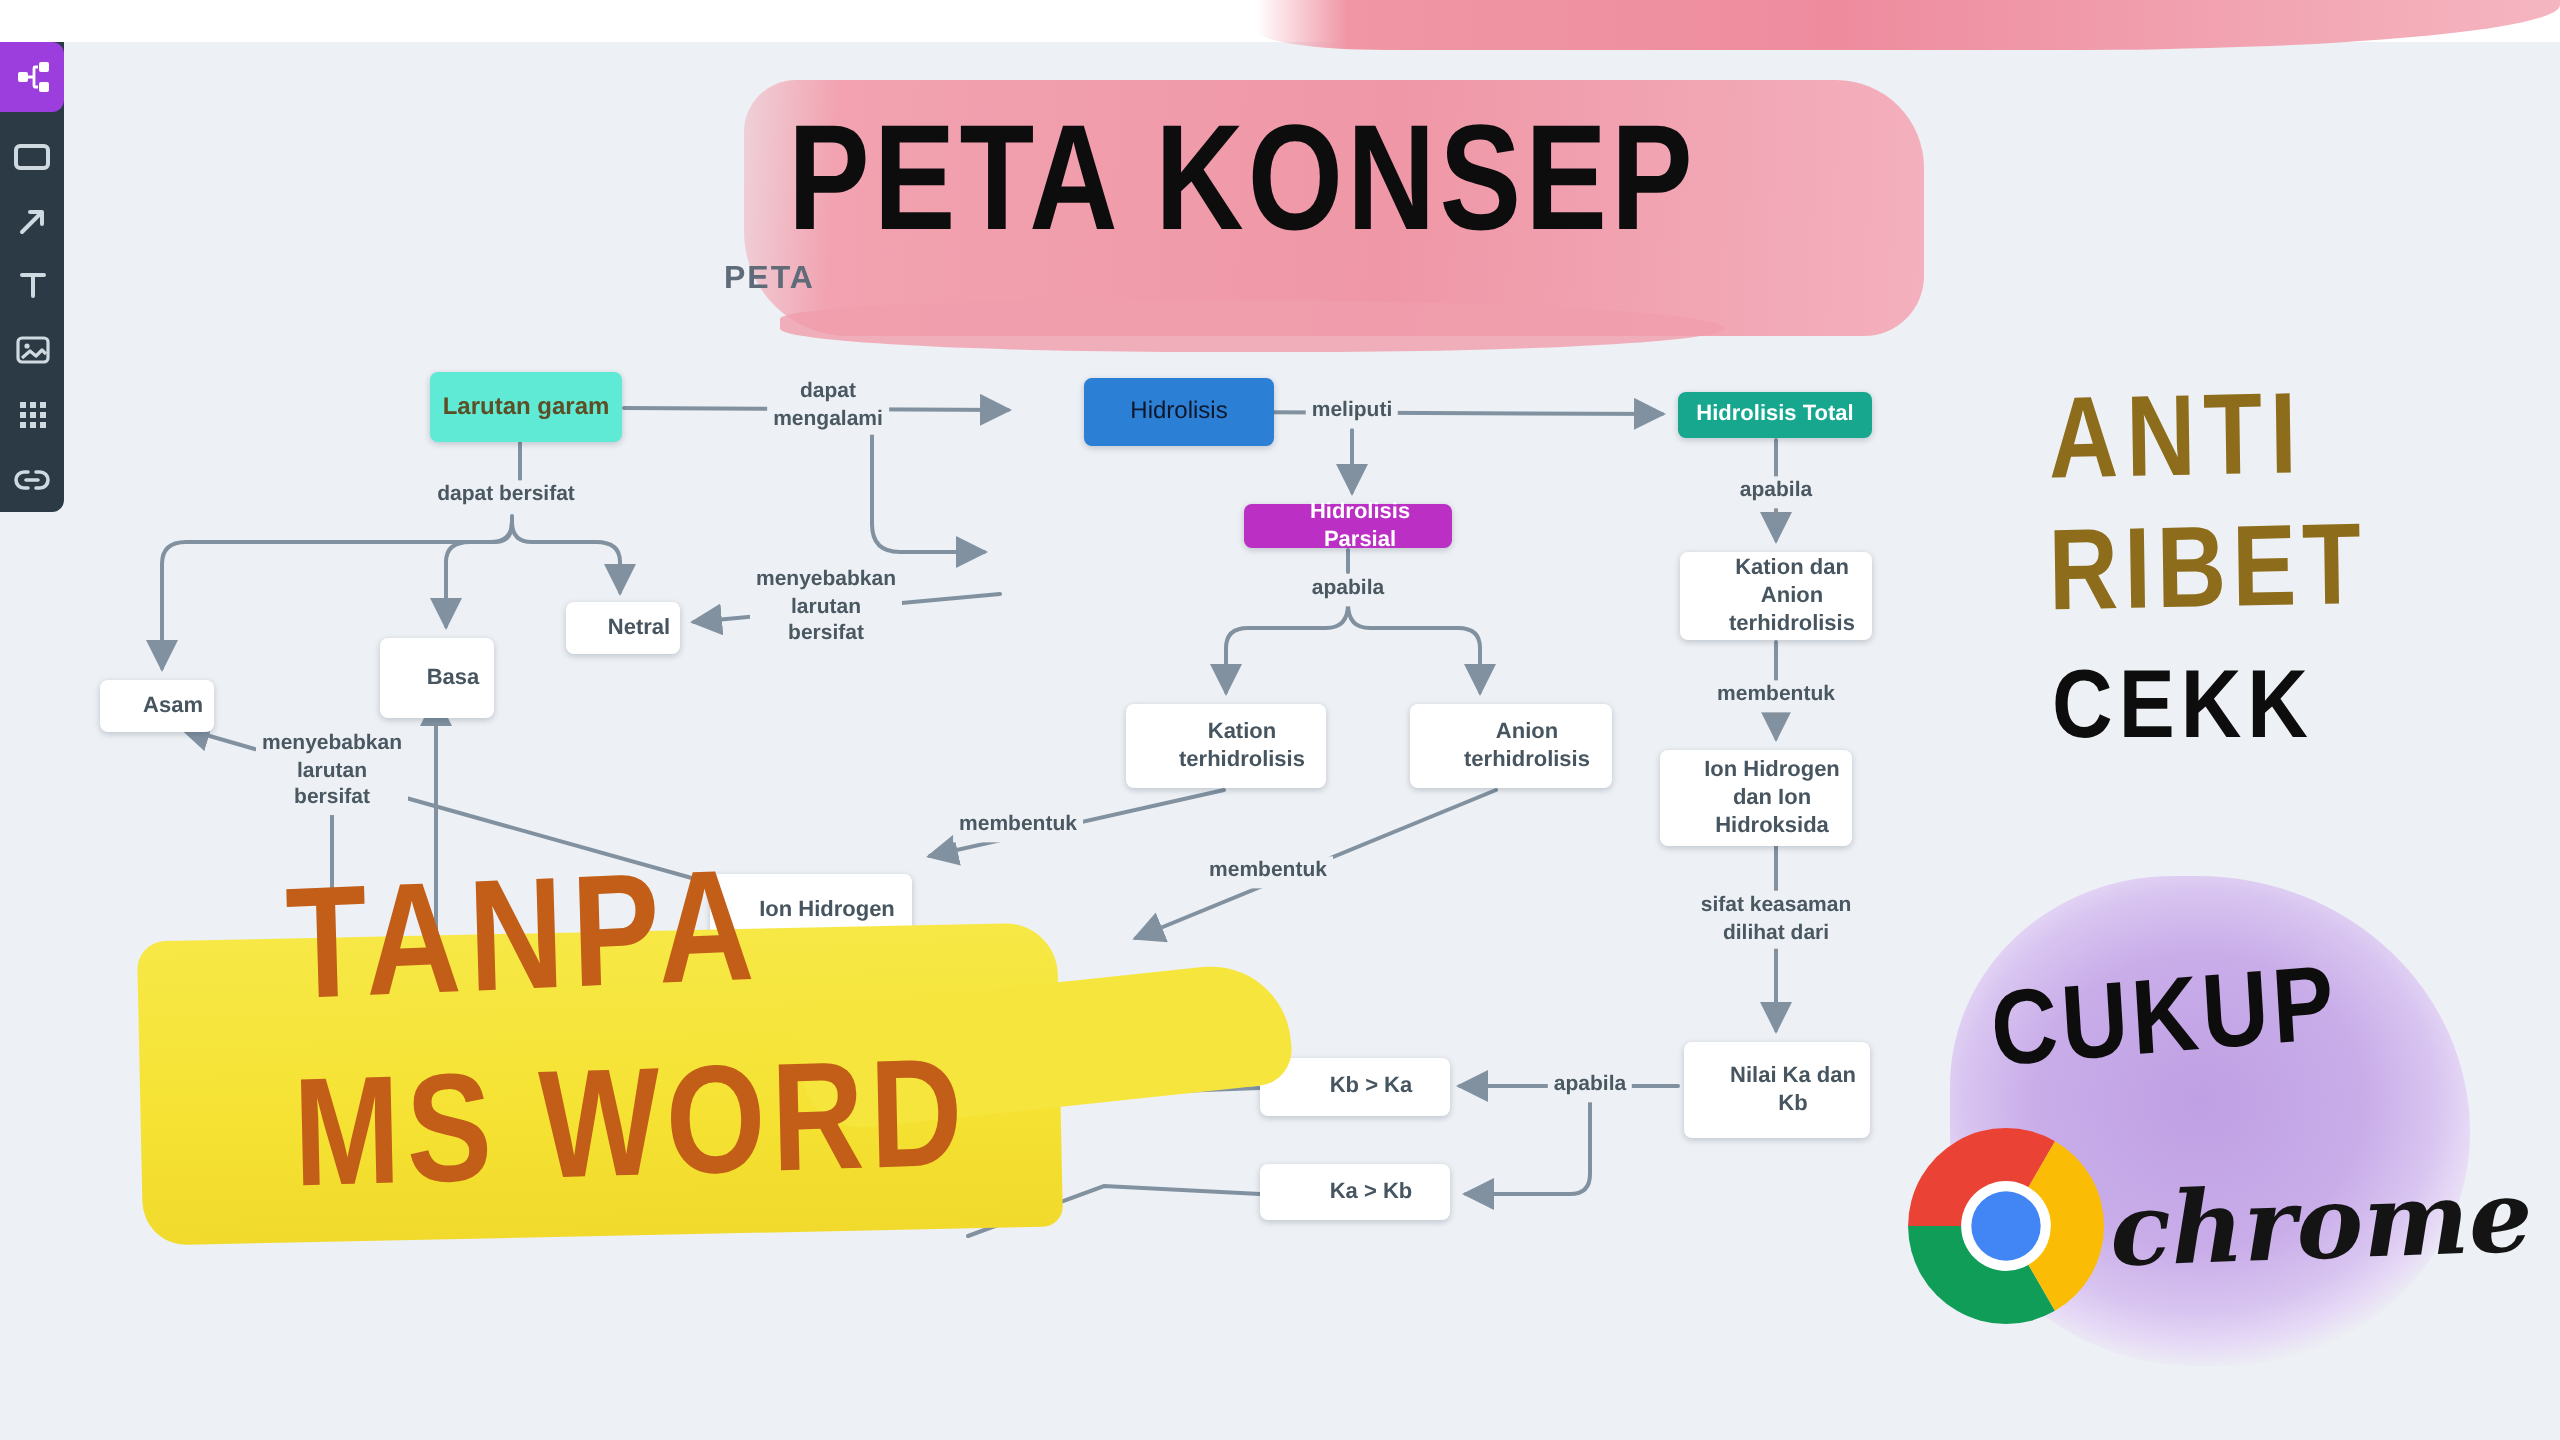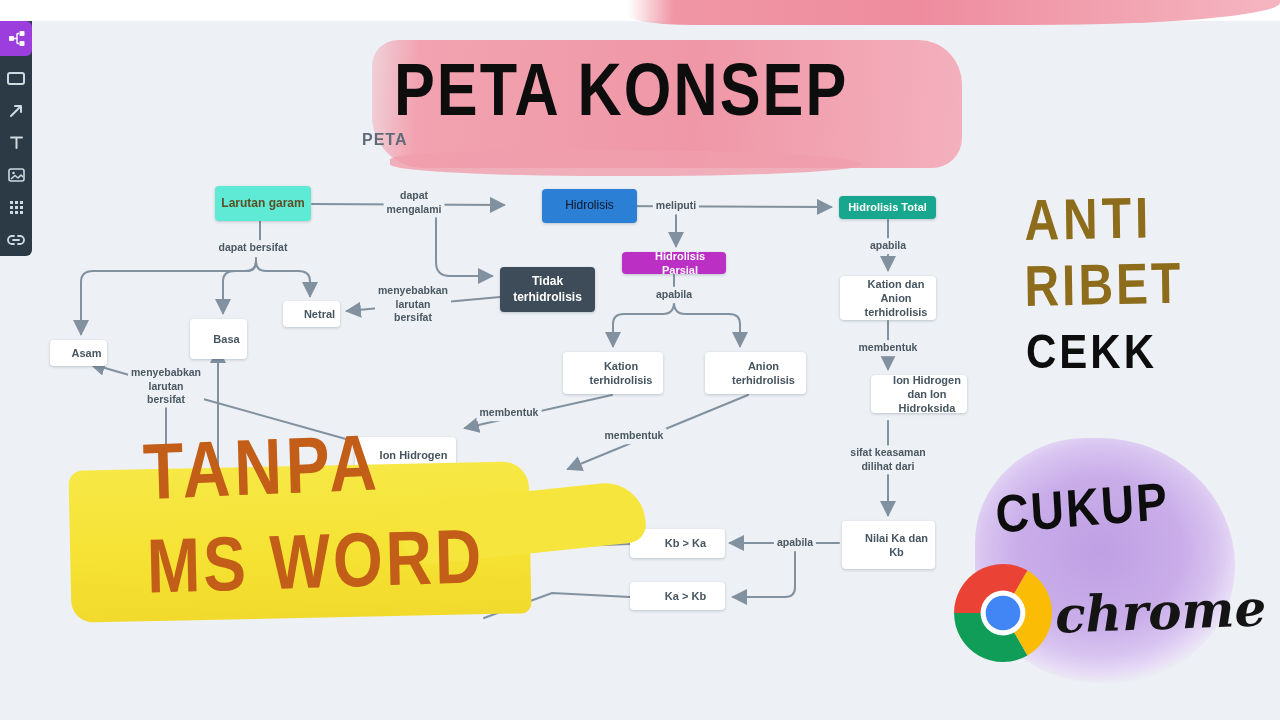--- a/index.html
+++ b/index.html
@@ -127,29 +127,28 @@
       <div class="edge-label" style="left: 888px; top: 460px;">sifat keasaman
 dilihat dari</div>
       <div class="edge-label" style="left: 795px; top: 543px;">apabila</div>
     </div>
 
   <div class="abs nodes-layer">
       <div class="node n-yellow" style="left: 215px; top: 186px; width: 96px; height: 35px;">Larutan garam</div>
       <div class="node n-blue" style="left: 513px; top: 189px; width: 95px; height: 34px;">Hidrolisis</div>
       <div class="node n-teal" style="left: 839px; top: 196px; width: 97px; height: 23px;">Hidrolisis Total</div>
       <div class="node n-magenta" style="left: 622px; top: 252px; width: 104px; height: 22px;">Hidrolisis Parsial</div>
-      <div class="node n-dark" style="left: 500px; top: 267px; width: 95px; height: 45px;">Tidak terhidrolisis</div>
       <div class="node n-white" style="left: 283px; top: 301px; width: 57px; height: 26px;">Netral</div>
       <div class="node n-white" style="left: 190px; top: 319px; width: 57px; height: 40px;">Basa</div>
       <div class="node n-white" style="left: 50px; top: 340px; width: 57px; height: 26px;">Asam</div>
       <div class="node n-white" style="left: 563px; top: 352px; width: 100px; height: 42px;">Kation terhidrolisis</div>
       <div class="node n-white" style="left: 705px; top: 352px; width: 101px; height: 42px;">Anion terhidrolisis</div>
       <div class="node n-white" style="left: 355px; top: 437px; width: 101px; height: 37px;">Ion Hidrogen</div>
       <div class="node n-white" style="left: 840px; top: 276px; width: 96px; height: 44px;">Kation dan Anion terhidrolisis</div>
-      <div class="node n-white" style="left: 871px; top: 375px; width: 96px; height: 38px;">Ion Hidrogen dan Ion Hidroksida</div>
+      <div class="node n-white" style="left: 830px; top: 375px; width: 96px; height: 48px;">Ion Hidrogen dan Ion Hidroksida</div>
       <div class="node n-white" style="left: 842px; top: 521px; width: 93px; height: 48px;">Nilai Ka dan Kb</div>
       <div class="node n-white" style="left: 630px; top: 529px; width: 95px; height: 29px; text-align: center;">Kb &gt; Ka</div>
       <div class="node n-white" style="left: 630px; top: 582px; width: 95px; height: 28px;">Ka &gt; Kb</div>
     </div>
 
   <div class="abs doc-text">PETA</div>
 
   <div class="abs pink-top"></div>
   <div class="abs pink-main"></div>
   <div class="abs brush title-text">PETA KONSEP</div>

